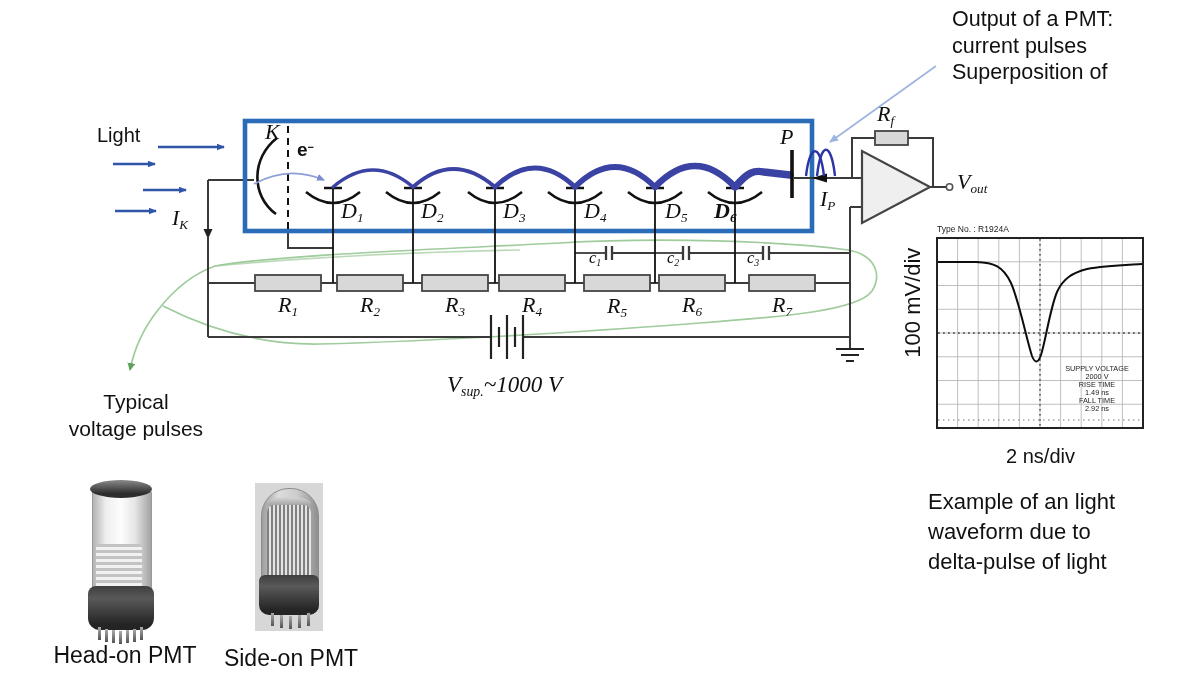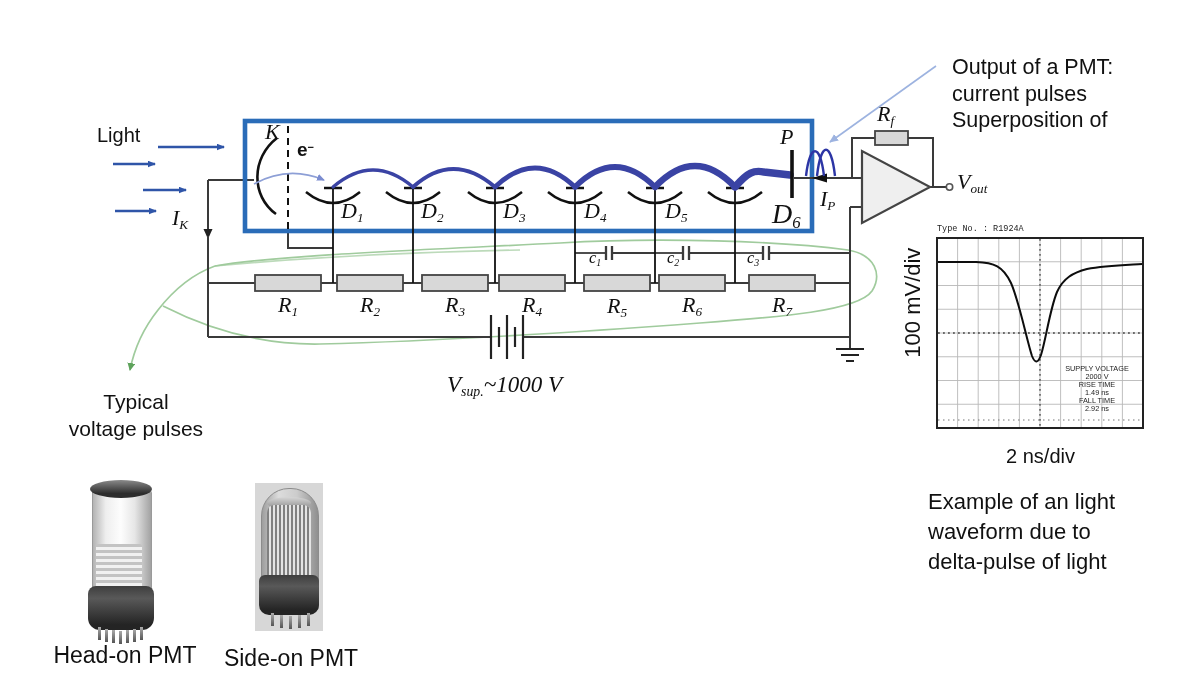--- a/index.html
+++ b/index.html
@@ -198,59 +198,59 @@
 
   <div class="lbl math" style="left:265px;top:119px;font-size:22px;">K</div>
 
   <div class="lbl" style="left:297px;top:139px;font-size:19px;font-weight:bold;"><span>e</span><span class="sup">−</span></div>
 
   <div class="lbl math" style="left:341px;top:198px;font-size:22px;"><span>D</span><span class="sub">1</span></div>
   <div class="lbl math" style="left:421px;top:198px;font-size:22px;"><span>D</span><span class="sub">2</span></div>
   <div class="lbl math" style="left:503px;top:198px;font-size:22px;text-align:right;"><span>D</span><span class="sub">3</span></div>
   <div class="lbl math" style="left:584px;top:198px;font-size:22px;"><span>D</span><span class="sub">4</span></div>
   <div class="lbl math" style="left:665px;top:198px;font-size:22px;"><span>D</span><span class="sub">5</span></div>
-  <div class="lbl math" style="left:772px;top:198px;font-size:28px;"><span>D</span><span class="sub">6</span></div>
+  <div class="lbl math" style="left:714px;top:198px;font-size:22px;font-weight:bold;"><span>D</span><span class="sub">6</span></div>
 
   <div class="lbl math" style="left:780px;top:124px;font-size:22px;">P</div>
   <div class="lbl math" style="left:820px;top:186px;font-size:22px;"><span>I</span><span class="sub">P</span></div>
   <div class="lbl math" style="left:877px;top:101px;font-size:22px;"><span>R</span><span class="sub">f</span></div>
   <div class="lbl math" style="left:957px;top:169px;font-size:22px;"><span>V</span><span class="sub">out</span></div>
 
   <div class="lbl math center" style="left:258px;top:292px;width:60px;font-size:22px;"><span>R</span><span class="sub">1</span></div>
   <div class="lbl math center" style="left:340px;top:292px;width:60px;font-size:22px;"><span>R</span><span class="sub">2</span></div>
   <div class="lbl math center" style="left:425px;top:292px;width:60px;font-size:22px;font-family:Liberation Serif, serif;"><span>R</span><span class="sub">3</span></div>
   <div class="lbl math center" style="left:502px;top:292px;width:60px;font-size:22px;"><span>R</span><span class="sub">4</span></div>
   <div class="lbl math center" style="left:587px;top:293px;width:60px;font-size:22px;"><span>R</span><span class="sub">5</span></div>
   <div class="lbl math center" style="left:662px;top:292px;width:60px;font-size:22px;"><span>R</span><span class="sub">6</span></div>
   <div class="lbl math center" style="left:752px;top:292px;width:60px;font-size:22px;"><span>R</span><span class="sub">7</span></div>
 
   <div class="lbl math" style="left:589px;top:249px;font-size:16.5px;"><span>c</span><span class="sub">1</span></div>
   <div class="lbl math" style="left:667px;top:249px;font-size:16.5px;"><span>c</span><span class="sub">2</span></div>
   <div class="lbl math" style="left:747px;top:249px;font-size:16.5px;"><span>c</span><span class="sub">3</span></div>
 
   <div class="lbl math" style="left:447px;top:372px;font-size:23px;"><span>V</span><span class="sub">sup.</span><span class="rest">~1000 V</span></div>
 
-  <div class="block" style="left:952px;top:6px;font-size:21.5px;line-height:26.5px;margin-top:48px;">
+  <div class="block" style="left:952px;top:6px;font-size:21.5px;line-height:26.5px;">
     <div>Output of a PMT:</div>
     <div>current pulses</div>
     <div>Superposition of</div>
   </div>
 
   <div class="block center" style="left:38px;top:388px;width:196px;font-size:21px;line-height:27px;">
     <div>Typical</div>
     <div>voltage pulses</div>
   </div>
 
   <div class="block" style="left:928px;top:487px;font-size:22px;line-height:30px;">
     <div>Example of an light</div>
     <div>waveform due to</div>
     <div>delta-pulse of light</div>
   </div>
 
-  <div class="lbl" style="left:937px;top:225px;font-size:8.5px;color:#222;font-family:Liberation Mono, monospace;">Type No. : R1924A</div>
+  <div class="lbl" style="left:937px;top:225px;font-size:8.5px;color:#222;">Type No. : R1924A</div>
   <div class="lbl rot center" style="left:828px;top:290px;width:170px;font-size:22px;">100 mV/div</div>
   <div class="lbl center" style="left:993px;top:445px;width:95px;font-size:20px;">2 ns/div</div>
   <div class="block center tiny" style="left:1052px;top:365px;width:90px;">
     <div>SUPPLY VOLTAGE</div>
     <div>2000 V</div>
     <div>RISE TIME</div>
     <div>1.49 ns</div>
     <div>FALL TIME</div>
     <div>2.92 ns</div>
   </div>

